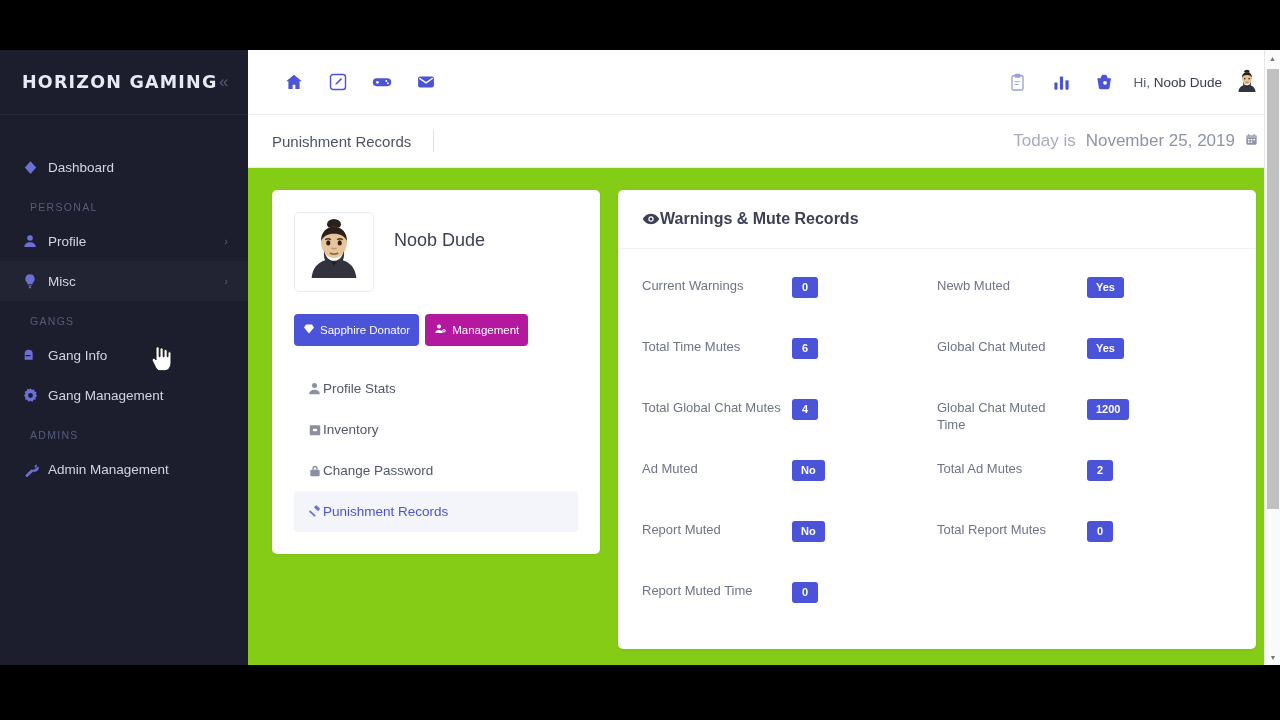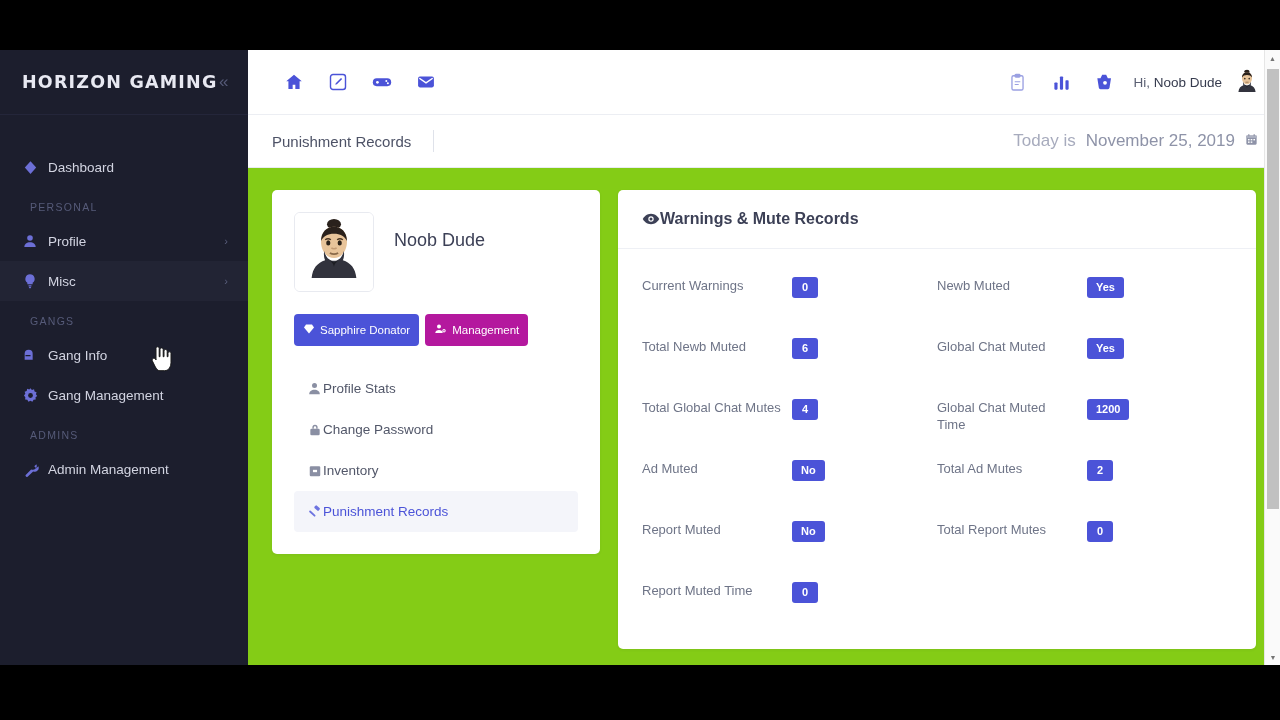--- a/index.html
+++ b/index.html
@@ -359,34 +359,34 @@
               <svg width="15" height="15" viewBox="0 0 24 24" fill="currentColor">
                   <circle cx="12" cy="7" r="4"></circle>
                   <path d="M3.5 21c0-4.6 3.8-7.2 8.5-7.2s8.5 2.6 8.5 7.2z"></path>
                 </svg>
             </span>
             <span>Profile Stats</span>
           </div>
           <div class="menu-item">
             <span class="mi-icon">
               <svg width="14" height="14" viewBox="0 0 24 24" fill="currentColor">
-                  <rect x="4" y="10" width="16" height="11" rx="2.2"></rect>
-                  <path d="M7.5 10V7.6a4.5 4.5 0 019 0V10h-2.4V7.6a2.1 2.1 0 10-4.2 0V10z"></path>
-                </svg>
-            </span>
-            <span>Change Password</span>
+                  <rect x="3" y="4" width="18" height="17" rx="2"></rect>
+                  <rect x="8.5" y="10" width="7" height="4" fill="#fff"></rect>
+                </svg>
+            </span>
+            <span>Inventory</span>
           </div>
           <div class="menu-item">
             <span class="mi-icon">
               <svg width="14" height="14" viewBox="0 0 24 24" fill="currentColor">
-                  <rect x="3" y="4" width="18" height="17" rx="2"></rect>
-                  <rect x="8.5" y="10" width="7" height="4" fill="#fff"></rect>
-                </svg>
-            </span>
-            <span>Inventory</span>
+                  <rect x="4" y="10" width="16" height="11" rx="2.2"></rect>
+                  <path d="M7.5 10V7.6a4.5 4.5 0 019 0V10h-2.4V7.6a2.1 2.1 0 10-4.2 0V10z"></path>
+                </svg>
+            </span>
+            <span>Change Password</span>
           </div>
           <div class="menu-item active">
             <span class="mi-icon">
               <svg width="16" height="16" viewBox="0 0 24 24" fill="currentColor">
                   <rect x="11" y="3.5" width="8.5" height="5" rx="1.6" transform="rotate(43 15 6)"></rect>
                   <rect x="2" y="13" width="12" height="2.8" rx="1.4" transform="rotate(43 8 14.4)"></rect>
                 </svg>
             </span>
             <span>Punishment Records</span>
           </div>
@@ -410,21 +410,21 @@
             <div class="rec-row">
               <div class="rec-label">Current Warnings</div>
               <div class="rec-value">0</div>
             </div>
             <div class="rec-row">
               <div class="rec-label">Newb Muted</div>
               <div class="rec-value">Yes</div>
             </div>
 
             <div class="rec-row">
-              <div class="rec-label">Total Newb Muted</div>
+              <div class="rec-label">Total Time Mutes</div>
               <div class="rec-value">6</div>
             </div>
             <div class="rec-row">
               <div class="rec-label">Global Chat Muted</div>
               <div class="rec-value">Yes</div>
             </div>
 
             <div class="rec-row">
               <div class="rec-label">Total Global Chat Mutes</div>
               <div class="rec-value">4</div>

